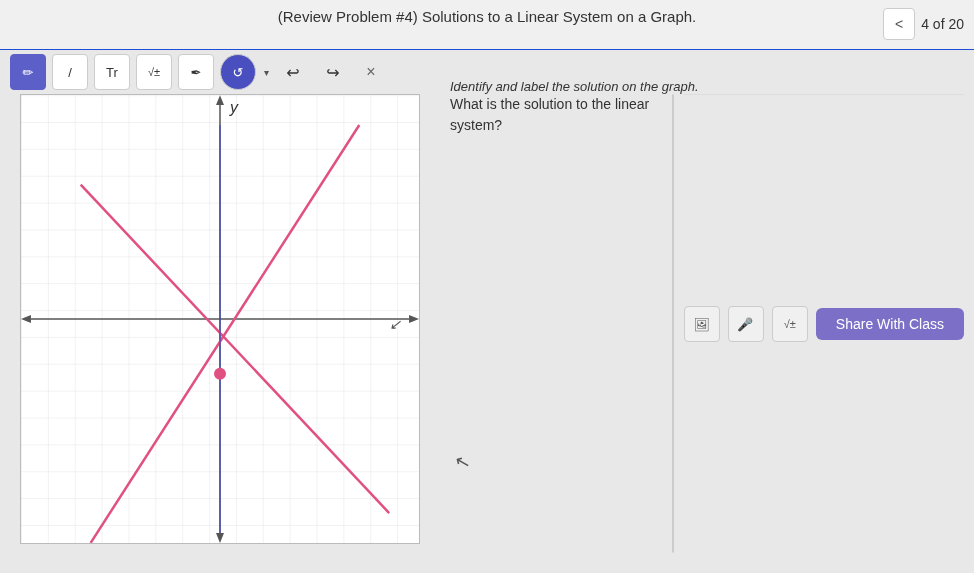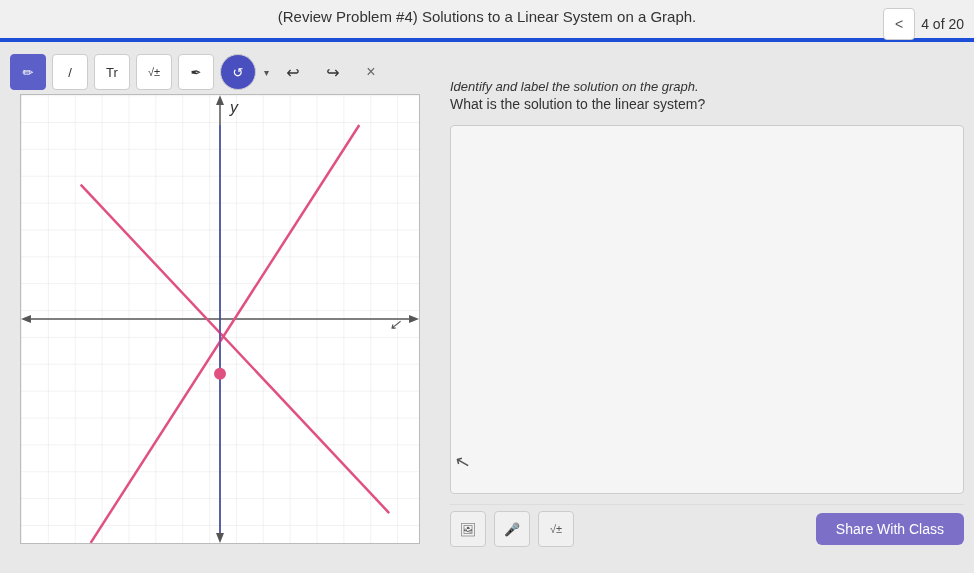--- a/index.html
+++ b/index.html
@@ -11,26 +11,26 @@
       overflow: hidden;
       position: relative;
     }
 
     
     .top-bar {
       position: absolute;
       top: 0;
       left: 0;
       right: 0;
-      height: 42px;
+      height: 50px;
       background: #f0f0f0;
       display: flex;
       align-items: center;
       padding: 0 12px;
-      border-bottom: 4px solid #1d4ed8;
+      border-bottom: 1px solid #1d4ed8;
       gap: 6px;
     }
 
     .title-text {
       position: absolute;
       top: 8px;
       left: 0;
       right: 0;
       text-align: center;
       font-size: 15px;
@@ -158,21 +158,21 @@
     }
 
     
     .right-panel {
       position: absolute;
       top: 94px;
       left: 450px;
       right: 10px;
       bottom: 20px;
       display: flex;
-      flex-direction: column;
+      flex-direction: row;
       gap: 10px;
     }
 
     .question-text {
       font-size: 14px;
       color: #333;
       line-height: 1.5;
     }
 
     .answer-box {

